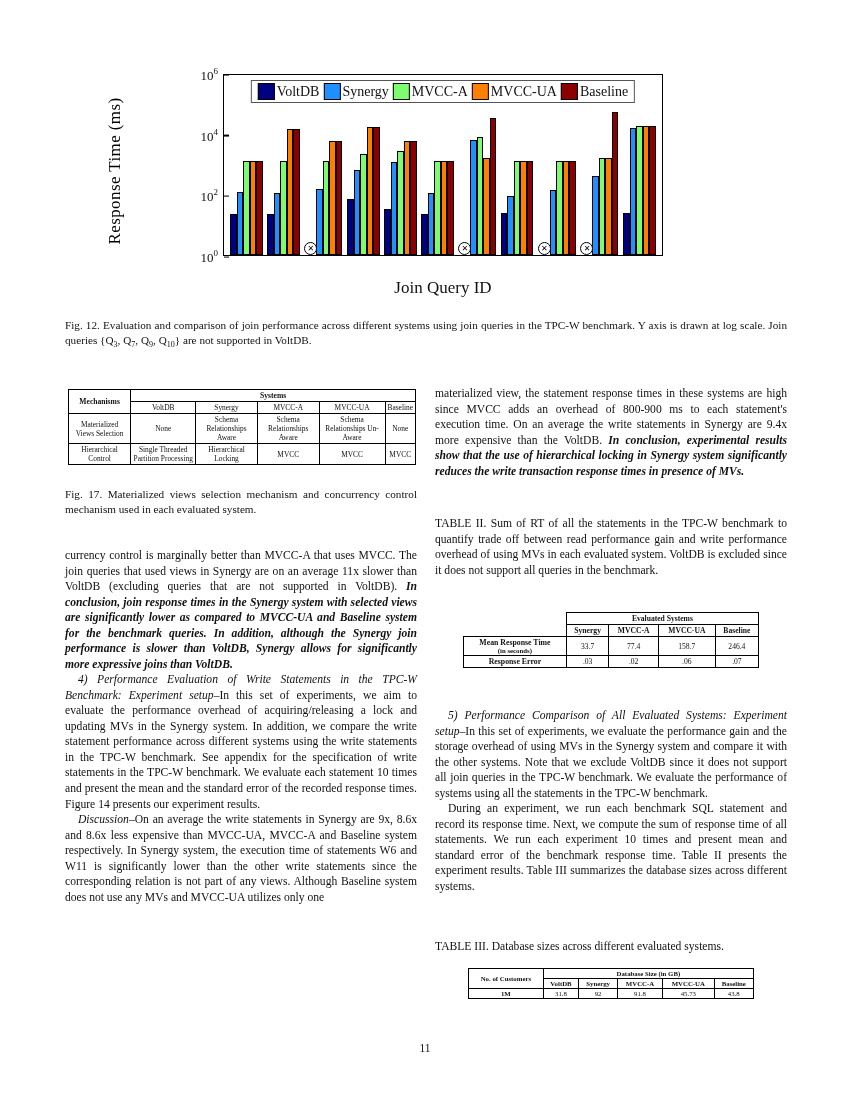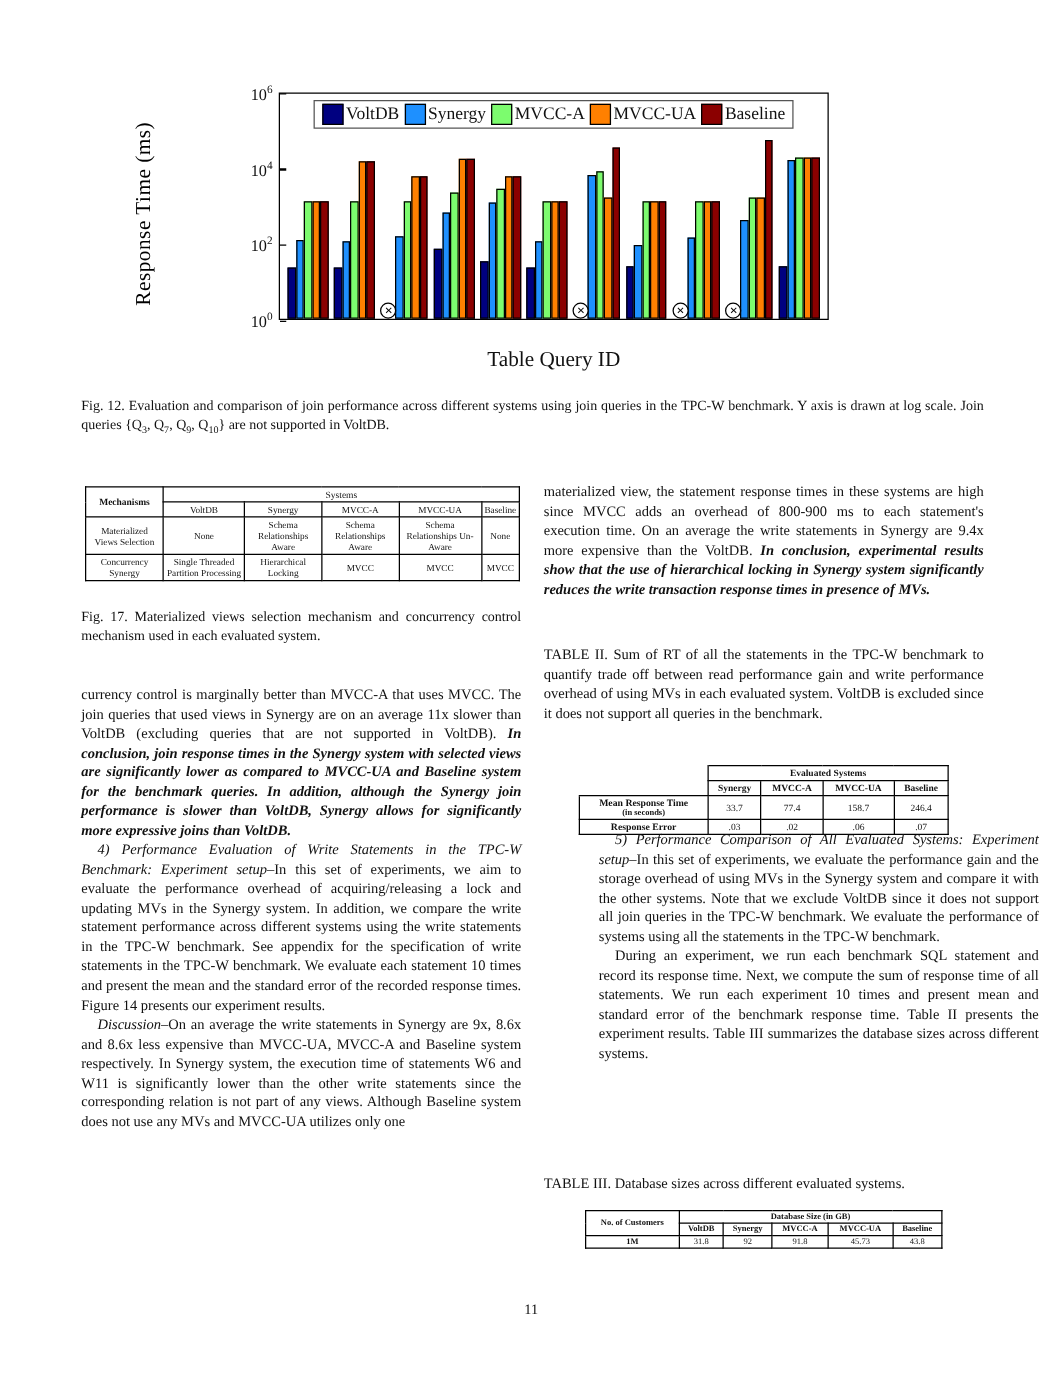--- a/index.html
+++ b/index.html
@@ -200,21 +200,21 @@
     border: 0.8px solid #000;
     text-align: center;
     vertical-align: middle;
     font-weight: normal;
     padding: 1px 2px;
   }
 
   
   .fig13-table { position: absolute; left: 68px; top: 389px; }
   .fig13-table table { width: 348px; font-size: 7.4px; }
-  .fig13-table td.hdr { font-weight: normal; font-size: 7.6px; }
+  .fig13-table td.hdr { font-weight: bold; font-size: 7.6px; }
   .fig13-table td.mech { font-weight: bold; font-size: 7.6px; text-align: center; }
   .fig13-caption { position: absolute; left: 65px; top: 487px; width: 352px; }
 
   
   .table2-wrap { position: absolute; left: 463px; top: 612px; }
   .table2-wrap table { width: 296px; font-size: 7.6px; }
   .table2-wrap td.bold { font-weight: bold; }
   .table2-wrap td.rowhdr { font-weight: bold; font-size: 7.8px; }
   .sub { font-size: 6.8px; display: block; }
 
@@ -350,21 +350,21 @@
             <div class="group">
               <div class="bar" style="height: 42.4042px; background: rgb(0, 0, 128);"></div>
               <div class="bar" style="height: 126.675px; background: rgb(30, 144, 255);"></div>
               <div class="bar" style="height: 129.077px; background: rgb(124, 252, 110);"></div>
               <div class="bar" style="height: 129.077px; background: rgb(255, 128, 0);"></div>
               <div class="bar" style="height: 129.077px; background: rgb(139, 0, 0);"></div>
             </div>
           </div>
       </div>
 
-      <div class="xlabel">Table Query ID</div>
+      <div class="xlabel">Join Query ID</div>
     </div>
   </div>
 
   <div class="caption fig12-caption">
     <span>Fig. 12. Evaluation and comparison of join performance across different systems using join queries in the TPC-W benchmark.</span>
     <span>
       <span>Y axis is drawn at log scale. Join queries {Q</span><sub>3</sub><span>, Q</span><sub>7</sub><span>, Q</span><sub>9</sub><span>, Q</span><sub>10</sub><span>} are not supported in VoltDB.</span>
     </span>
   </div>
 
@@ -384,21 +384,21 @@
           </tr>
           <tr>
             <td>Materialized Views Selection</td>
             <td>None</td>
             <td>Schema Relationships Aware</td>
             <td>Schema Relationships Aware</td>
             <td>Schema Relationships Un-Aware</td>
             <td>None</td>
           </tr>
           <tr>
-            <td>Concurrency Synergy</td>
+            <td>Hierarchical Control</td>
             <td>Single Threaded Partition Processing</td>
             <td>Hierarchical Locking</td>
             <td>MVCC</td>
             <td>MVCC</td>
             <td>MVCC</td>
           </tr>
         </tbody>
       </table>
   </div>
   <div class="caption fig13-caption">Fig. 17. Materialized views selection mechanism and concurrency control mechanism used in each evaluated system.</div>
@@ -439,21 +439,21 @@
             <td class="rowhdr">Response Error</td>
             <td>.03</td>
             <td>.02</td>
             <td>.06</td>
             <td>.07</td>
           </tr>
         </tbody>
       </table>
   </div>
 
-  <div class="col right" style="top:664px;margin-left:44px;">
+  <div class="col right" style="top:708px;">
     <p><span class="italic">5) Performance Comparison of All Evaluated Systems: Experiment setup</span><span>–In this set of experiments, we evaluate the performance gain and the storage overhead of using MVs in the Synergy system and compare it with the other systems. Note that we exclude VoltDB since it does not support all join queries in the TPC-W benchmark. We evaluate the performance of systems using all the statements in the TPC-W benchmark.</span></p>
     <p><span>During an experiment, we run each benchmark SQL statement and record its response time. Next, we compute the sum of response time of all statements. We run each experiment 10 times and present mean and standard error of the benchmark response time. Table II presents the experiment results. Table III summarizes the database sizes across different systems.</span></p>
   </div>
 
   <div class="table3-caption">TABLE III. Database sizes across different evaluated systems.</div>
   <div class="table3-wrap">
     <table class="ptable" id="table3-tbl">
         <tbody>
           <tr>
             <td class="bold" rowspan="2">No. of Customers</td>

